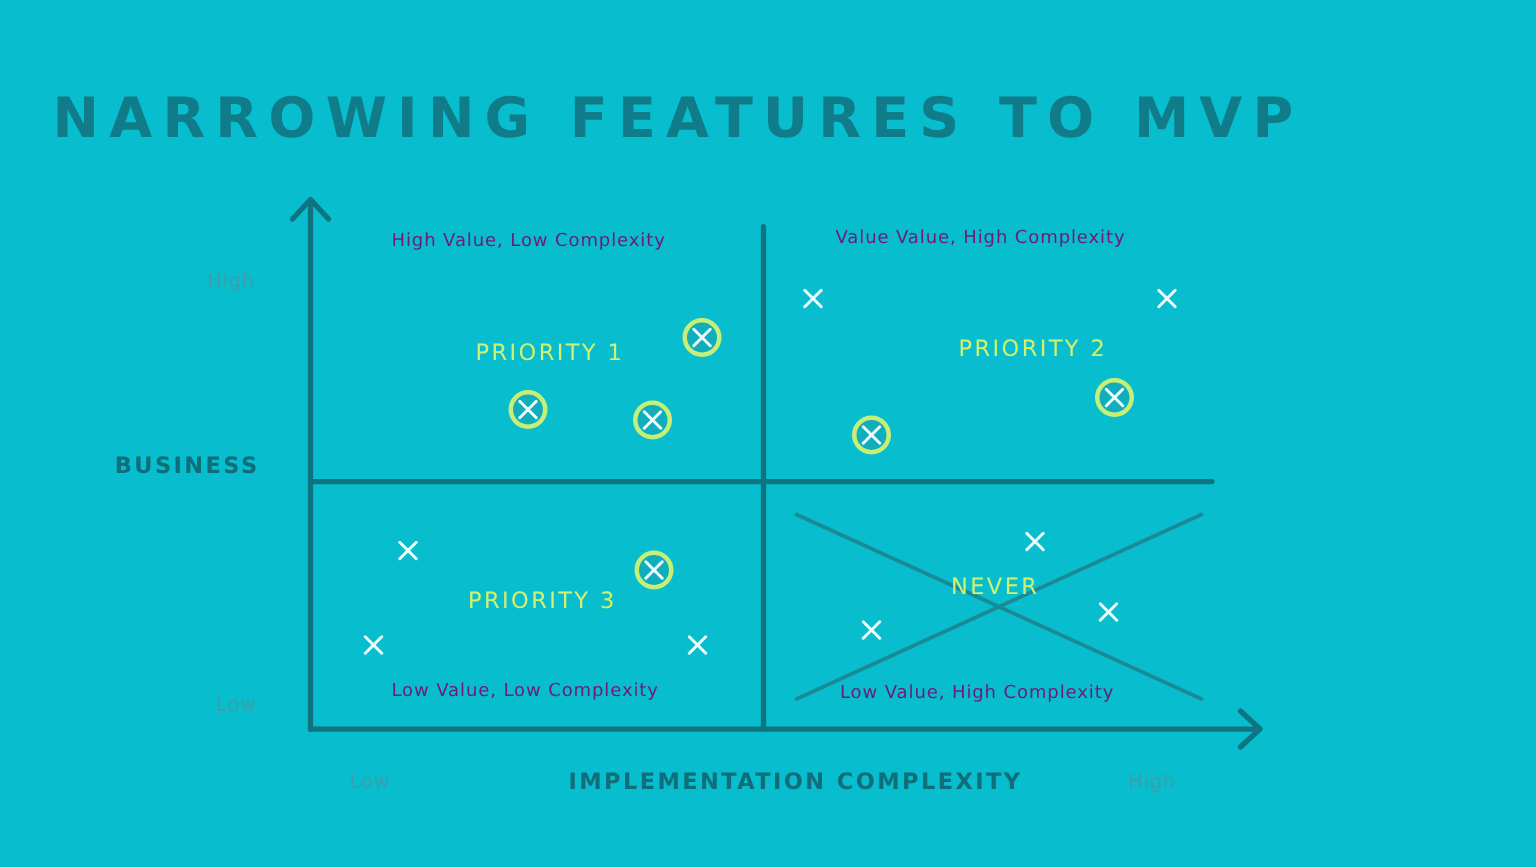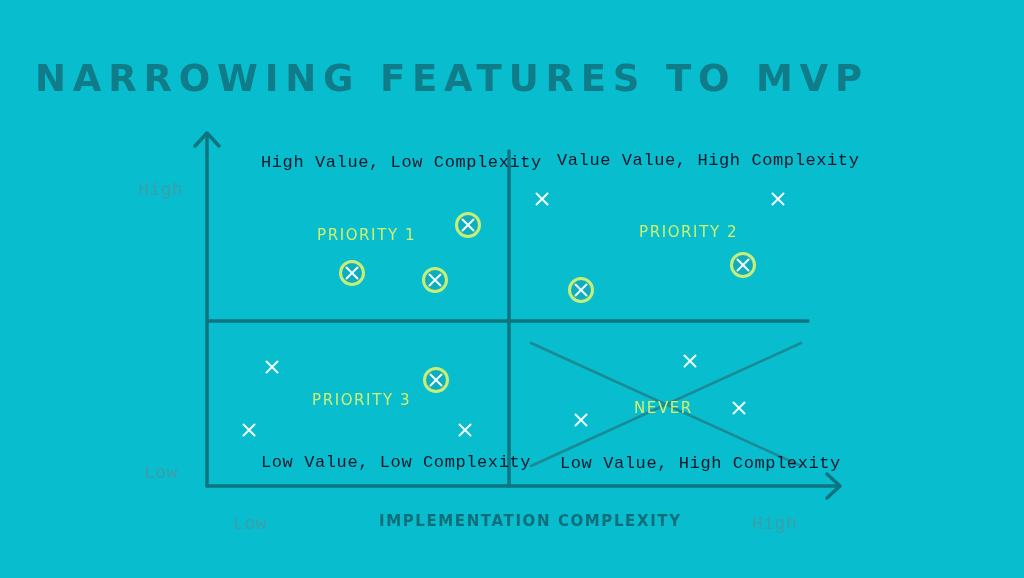--- a/index.html
+++ b/index.html
@@ -14,23 +14,23 @@
       text-align: center;
       font-family: "DejaVu Sans", sans-serif;
       font-weight: bold;
       font-size: 37px;
       letter-spacing: 6.8px;
       color: #107c89;
       line-height: 46px;
     }
     svg.canvas { position: absolute; left: 0; top: 0; }
     .lbl { position: absolute; white-space: nowrap; }
-    .tick { color: #3d9ea9; font-size: 18px; letter-spacing: 0.5px; font-family: Liberation Mono, monospace; }
+    .tick { color: #3d9ea9; font-size: 13px; letter-spacing: 0.5px; }
     .axis-title { color: #0f6e7a; font-weight: bold; font-size: 15px; letter-spacing: 1.6px; }
-    .quad-title { color: #0f172a; font-size: 17px; letter-spacing: 0.6px; font-family: Liberation Mono, monospace; }
+    .quad-title { color: #701a75; font-size: 12px; letter-spacing: 0.6px; }
     .prio { color: #d3f06e; font-weight: normal; font-size: 15px; letter-spacing: 1.6px; }
   </style>
 </head>
 <body>
 
 <div class="title">NARROWING FEATURES TO MVP</div>
 
 <svg class="canvas" width="1024" height="578" viewBox="0 0 1024 578">
   <g stroke="#0f7480" stroke-width="3.5" fill="none" stroke-linecap="round" stroke-linejoin="round">
 
@@ -110,26 +110,27 @@
       <g>
         <line x1="575.5" y1="414.5" x2="586.5" y2="425.5" stroke="#eefcfc" stroke-width="2" stroke-linecap="round"></line>
         <line x1="575.5" y1="425.5" x2="586.5" y2="414.5" stroke="#eefcfc" stroke-width="2" stroke-linecap="round"></line>
       </g>
     </g>
 </svg>
 
 <div class="lbl tick" style="left:138px; top:180px;">High</div>
 <div class="lbl tick" style="left:144px; top:463px;">Low</div>
 <div class="lbl axis-title" style="left:60px; top:300px; width:113px; text-align:right; line-height:21px;">
+  <div>BUSINESS</div>
 </div>
 <div class="lbl tick" style="left:233px; top:514px;">Low</div>
 <div class="lbl tick" style="left:752px; top:514px;">High</div>
 <div class="lbl axis-title" style="left:379px; top:512px;">IMPLEMENTATION COMPLEXITY</div>
 
 <div class="lbl quad-title" style="left:261px; top:153px;">High Value, Low Complexity</div>
 <div class="lbl quad-title" style="left:557px; top:151px;">Value Value, High Complexity</div>
 <div class="lbl quad-title" style="left:261px; top:453px;">Low Value, Low Complexity</div>
 <div class="lbl quad-title" style="left:560px; top:454px;">Low Value, High Complexity</div>
 
 <div class="lbl prio" style="left:317px; top:226px;">PRIORITY 1</div>
 <div class="lbl prio" style="left:639px; top:223px;">PRIORITY 2</div>
 <div class="lbl prio" style="left:312px; top:391px;">PRIORITY 3</div>
-<div class="lbl prio" style="left:634px; top:399px;">NEVER</div>
+<div class="lbl prio" style="left:634px; top:382px;">NEVER</div>
 
 </body></html>

